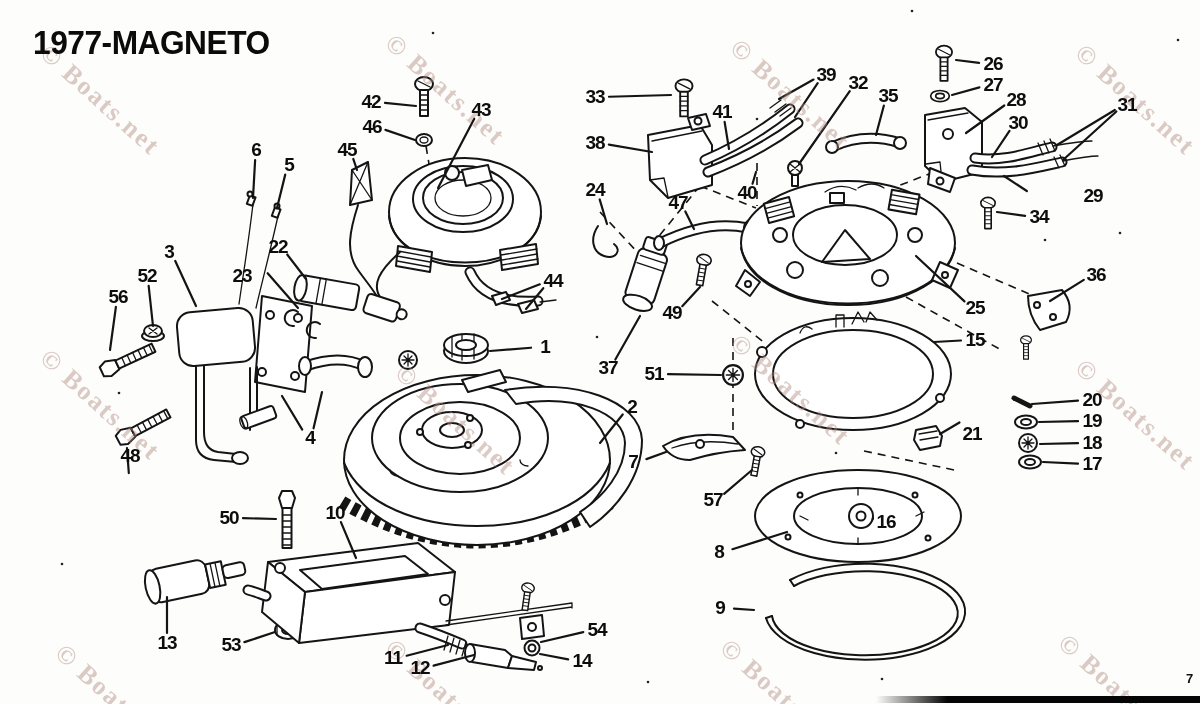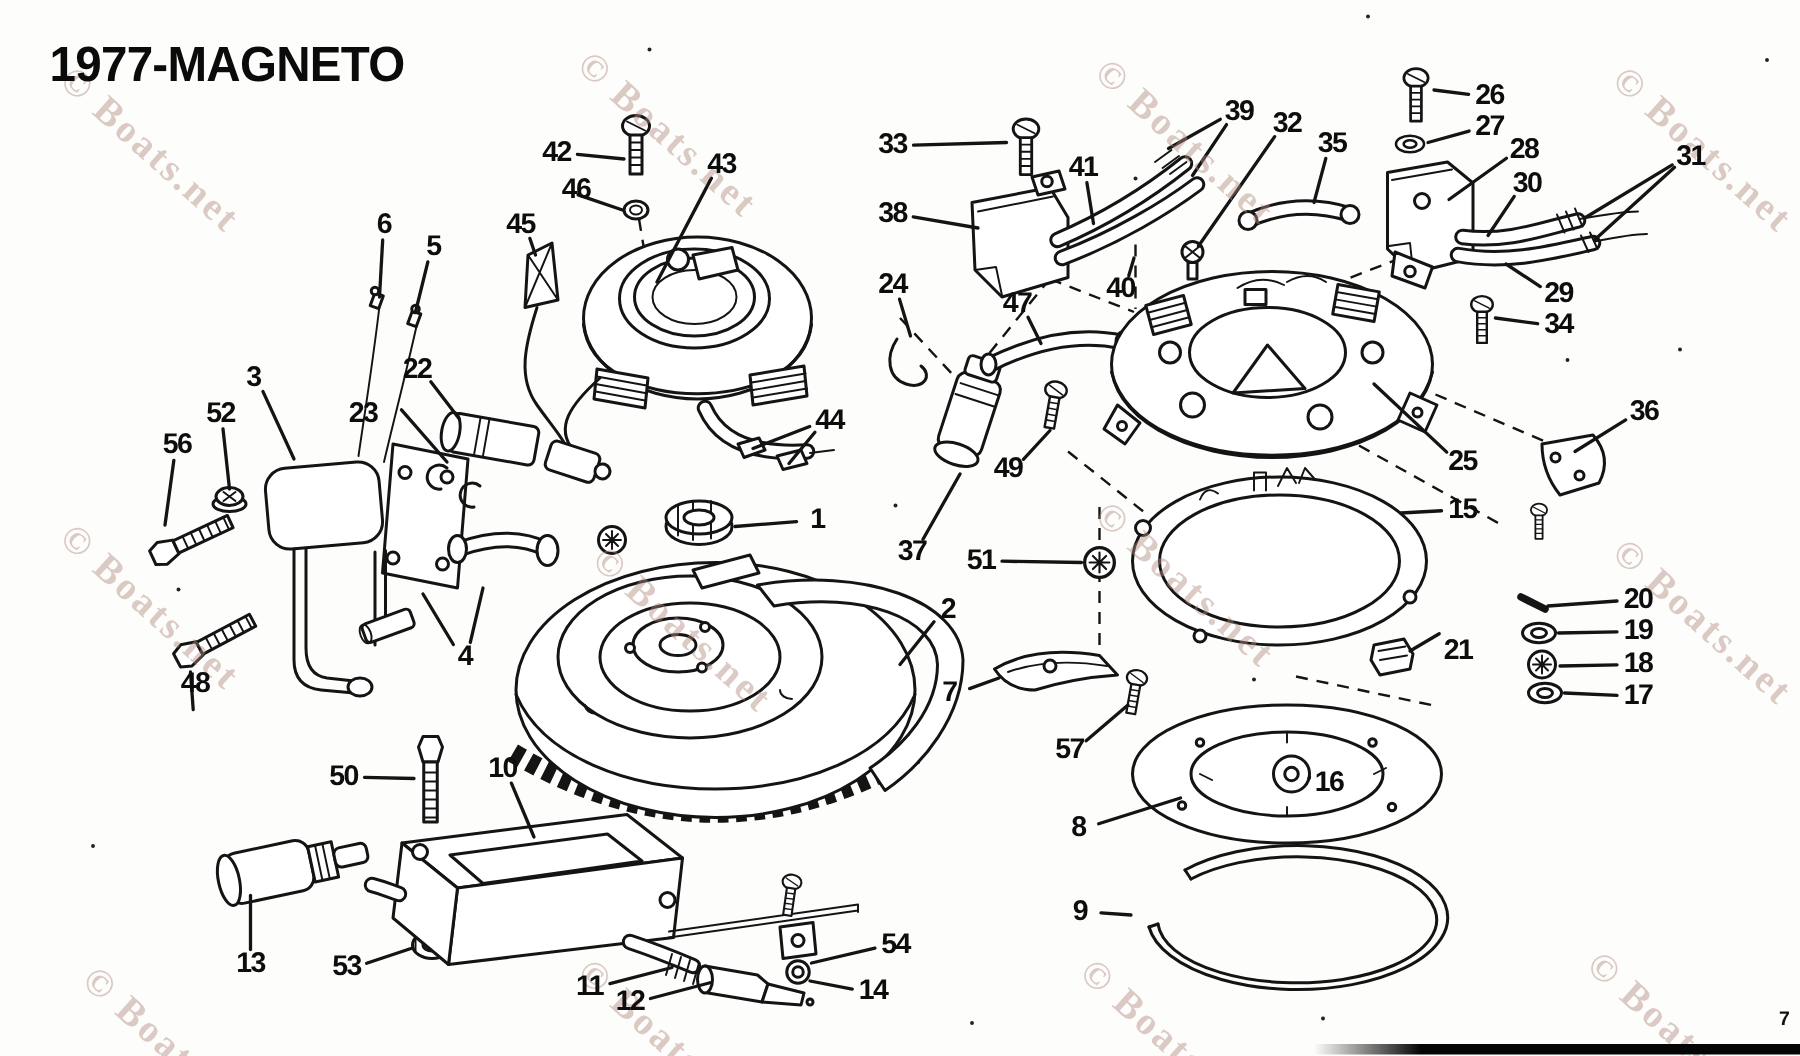--- a/index.html
+++ b/index.html
@@ -475,38 +475,38 @@
       <div class="part-label" style="left: 1092px; top: 421px;">19</div>
       <div class="part-label" style="left: 1092px; top: 400px;">20</div>
       <div class="part-label" style="left: 972px; top: 418px; margin-top: 16px;">21</div>
       <div class="part-label" style="left: 278px; top: 247px;">22</div>
       <div class="part-label" style="left: 242px; top: 266px; margin-top: 10px;">23</div>
       <div class="part-label" style="left: 595px; top: 190px;">24</div>
       <div class="part-label" style="left: 975px; top: 308px;">25</div>
       <div class="part-label" style="left: 993px; top: 64px;">26</div>
       <div class="part-label" style="left: 993px; top: 85px;">27</div>
       <div class="part-label" style="left: 1016px; top: 100px;">28</div>
-      <div class="part-label" style="left: 1039px; top: 196px;">29</div>
+      <div class="part-label" style="left: 1093px; top: 196px;">29</div>
       <div class="part-label" style="left: 1018px; top: 123px;">30</div>
       <div class="part-label" style="left: 1127px; top: 105px; text-align: right;">31</div>
       <div class="part-label" style="left: 858px; top: 83px;">32</div>
       <div class="part-label" style="left: 595px; top: 97px;">33</div>
       <div class="part-label" style="left: 1039px; top: 217px;">34</div>
       <div class="part-label" style="left: 888px; top: 96px;">35</div>
       <div class="part-label" style="left: 1096px; top: 275px;">36</div>
       <div class="part-label" style="left: 608px; top: 368px;">37</div>
       <div class="part-label" style="left: 595px; top: 143px;">38</div>
       <div class="part-label" style="left: 826px; top: 75px;">39</div>
       <div class="part-label" style="left: 747px; top: 193px;">40</div>
       <div class="part-label" style="left: 722px; top: 112px;">41</div>
       <div class="part-label" style="left: 371px; top: 102px;">42</div>
       <div class="part-label" style="left: 481px; top: 110px;">43</div>
       <div class="part-label" style="left: 553px; top: 281px;">44</div>
       <div class="part-label" style="left: 347px; top: 150px;">45</div>
-      <div class="part-label" style="left: 384px; top: 127px;">46</div>
+      <div class="part-label" style="left: 372px; top: 127px;">46</div>
       <div class="part-label" style="left: 678px; top: 203px;">47</div>
       <div class="part-label" style="left: 130px; top: 456px;">48</div>
       <div class="part-label" style="left: 672px; top: 313px;">49</div>
       <div class="part-label" style="left: 229px; top: 518px;">50</div>
       <div class="part-label" style="left: 654px; top: 374px;">51</div>
       <div class="part-label" style="left: 147px; top: 276px;">52</div>
       <div class="part-label" style="left: 231px; top: 645px;">53</div>
       <div class="part-label" style="left: 597px; top: 630px;">54</div>
       <div class="part-label" style="left: 118px; top: 297px;">56</div>
       <div class="part-label" style="left: 713px; top: 500px;">57</div>

